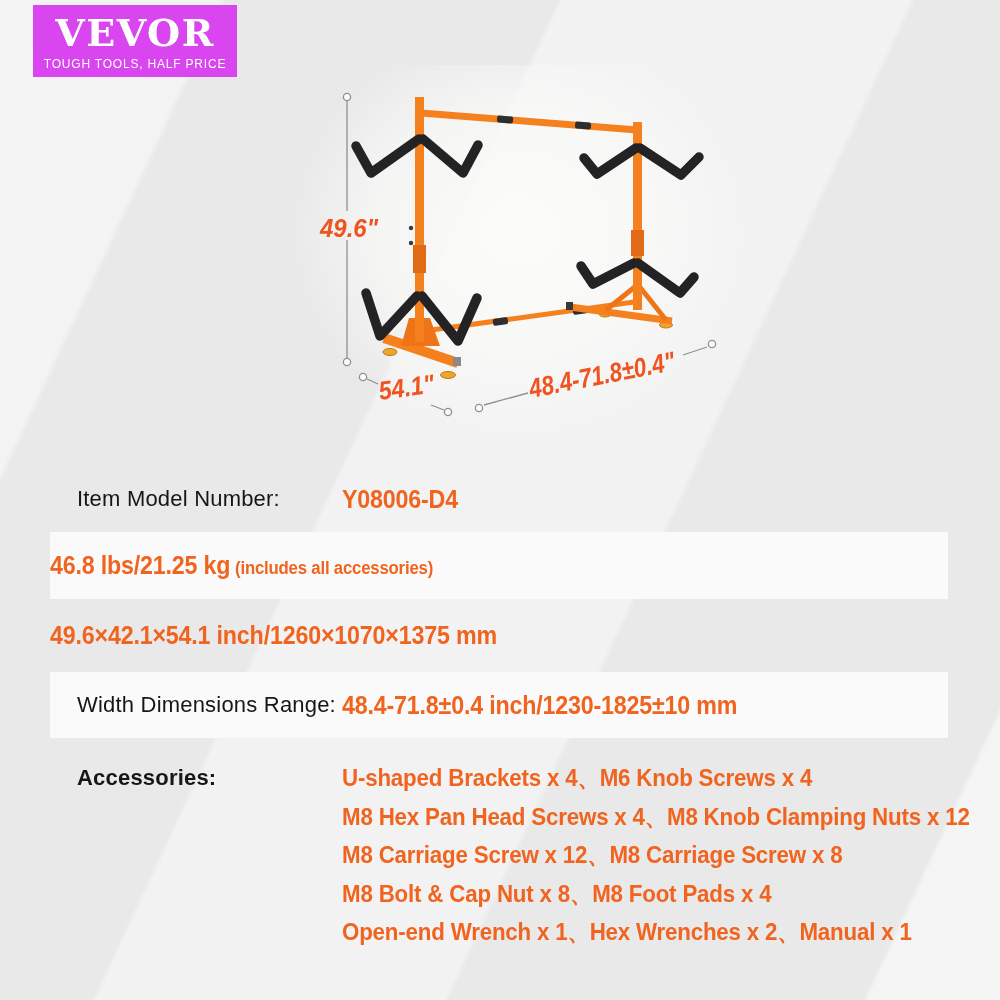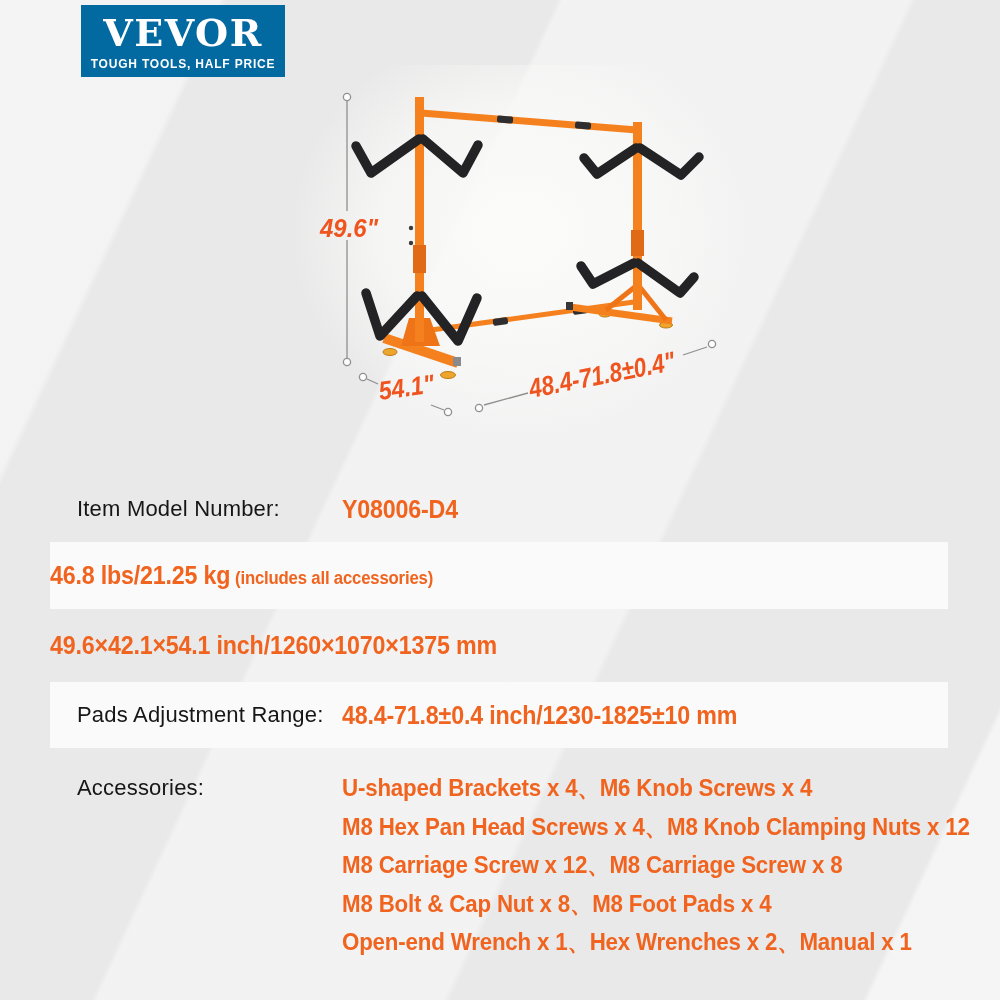--- a/index.html
+++ b/index.html
@@ -18,64 +18,64 @@
   .logo{
     position:absolute;left:33px;top:5px;width:204px;height:72px;
     display:flex;flex-direction:column;align-items:center;justify-content:center;
   }
   .logo-text{
     font-family:"DejaVu Serif","Liberation Serif",serif;
     font-weight:700;font-size:38px;line-height:38px;color:#ffffff;letter-spacing:1.5px;
     margin-top:2px;
   }
   .logo-tagline{
-    font-weight:700;font-size:12px;line-height:12px;color:#ffffff;letter-spacing:.8px;
+    font-weight:400;font-size:12px;line-height:12px;color:#ffffff;letter-spacing:.8px;
     margin-top:6px;white-space:nowrap;
   }
 
   
   .figure-glow{
     position:absolute;left:295px;top:65px;width:450px;height:370px;
     background:radial-gradient(ellipse at 50% 45%, rgba(252,252,251,.95) 0%, rgba(249,249,248,.75) 45%, rgba(240,240,240,0) 72%);
   }
   .figure{position:absolute;left:300px;top:80px;width:430px;height:360px;}
   .dim-label{
     font-family:"Liberation Sans","DejaVu Sans",sans-serif;
     font-style:italic;font-weight:700;
   }
 
   
-  .specs{position:absolute;left:50px;top:476px;width:898px;}
+  .specs{position:absolute;left:50px;top:466px;width:898px;}
   .spec-row{display:flex;align-items:center;}
   .r1{height:66px;}
   .r2{height:67px;background:#fafafa;}
   .r3{height:73px;}
   .r4{height:66px;background:#fafafa;}
   .r5{padding-top:21px;align-items:flex-start;}
   .spec-label{
     flex:0 0 292px;box-sizing:border-box;padding-left:27px;
     font-size:22px;color:#161616;letter-spacing:.2px;white-space:nowrap;
   }
-  .r5 .spec-label{line-height:38.5px;}
+  .r5 .spec-label{line-height:38.5px;font-weight:bold;}
   .spec-value{
     font-weight:700;font-size:25px;color:#f0641f;white-space:nowrap;
     transform:scaleX(.93);transform-origin:left center;letter-spacing:-.2px;
   }
   .spec-note{font-size:18px;margin-left:5px;}
   .acc-lines{
     font-weight:700;font-size:24px;color:#f0641f;line-height:38.5px;white-space:nowrap;
     transform:scaleX(.93);transform-origin:left top;letter-spacing:-.2px;
   }
 </style>
 </head>
 <body>
 
 <div class="page">
 
-  <div class="logo" id="logo-box" style="background: #0369a1; margin-left: 48px;">
+  <div class="logo" id="logo-box" style="background: #d946ef;">
     <div class="logo-text">VEVOR</div>
     <div class="logo-tagline">TOUGH TOOLS, HALF PRICE</div>
   </div>
 
   <div class="figure-glow"></div>
 
   <svg class="figure" viewBox="0 0 430 360" xmlns="http://www.w3.org/2000/svg">
 
     <g>
       <line x1="124" y1="251" x2="334" y2="222" stroke="#f5811e" stroke-width="5"></line>
@@ -162,21 +162,21 @@
       </div>
     </div>
 
     <div class="spec-row r3">
       <div class="spec-value">
         <span>49.6×42.1×54.1 inch/1260×1070×1375 mm</span>
       </div>
     </div>
 
     <div class="spec-row r4">
-      <div class="spec-label">Pads Adjustment Range:</div>
+      <div class="spec-label">Width Dimensions Range:</div>
       <div class="spec-value">
         <span>48.4-71.8±0.4 inch/1230-1825±10 mm</span>
       </div>
     </div>
 
     <div class="spec-row r5">
       <div class="spec-label">Accessories:</div>
       <div class="acc-lines">
         <div>U-shaped Brackets x 4、M6 Knob Screws x 4</div>
         <div>M8 Hex Pan Head Screws x 4、M8 Knob Clamping Nuts x 12</div>

